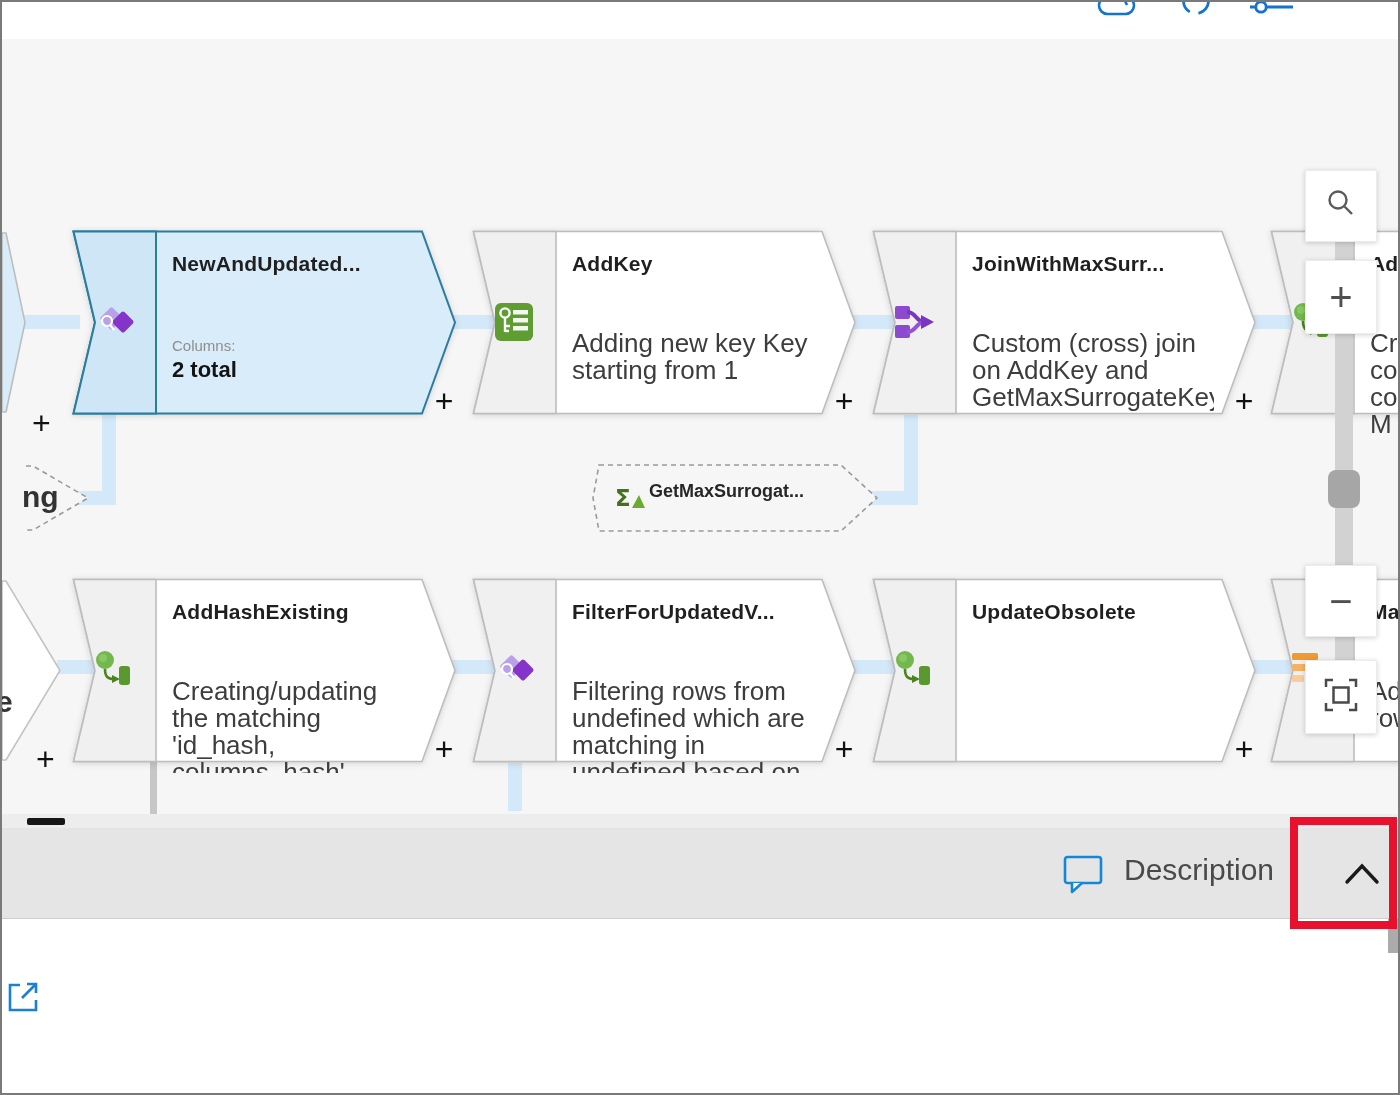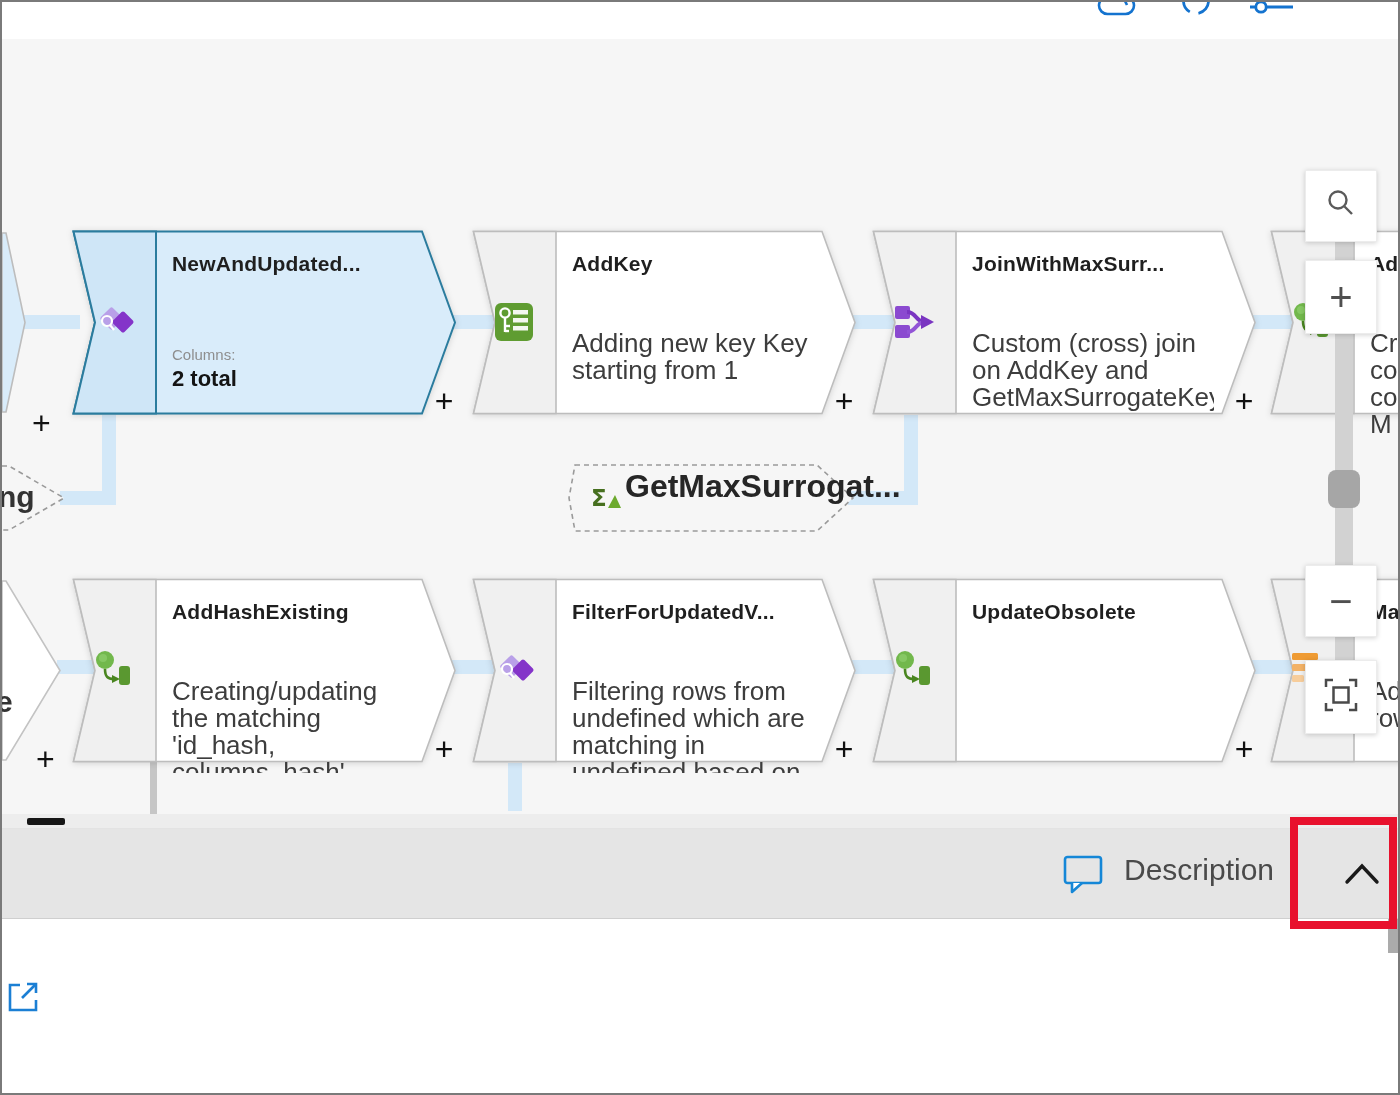--- a/index.html
+++ b/index.html
@@ -20,30 +20,30 @@
   .node .shape{position:absolute;left:0;top:0;filter:drop-shadow(0 1px 3px rgba(0,0,0,0.14));}
   .node .shape .nbody{fill:#ffffff;stroke:#bdbdbd;stroke-width:1.6;}
   .node .shape .nico{fill:#f0f0f0;stroke:#bdbdbd;stroke-width:1.6;}
   .node.sel .shape .nbody{fill:#d9ecfa;stroke:#2b7c9e;stroke-width:2;}
   .node.sel .shape .nico{fill:#cfe6f7;stroke:#2b7c9e;stroke-width:2;}
   .nicon{position:absolute;left:21px;top:71px;width:42px;height:42px;}
   .ncontent{position:absolute;left:100px;top:0;width:242px;height:185px;}
   .ntitle{margin-top:22px;font-size:21px;font-weight:600;color:#1f1f1f;letter-spacing:.2px;white-space:nowrap;overflow:hidden;}
   .ndesc{position:absolute;left:0;top:100px;width:242px;font-size:26px;line-height:27px;color:#3d3d3d;max-height:95px;overflow:hidden;white-space:pre-line;}
   .ndesc.tall{max-height:112px;}
-  .nmeta{position:absolute;left:0;top:116px;}
+  .nmeta{position:absolute;left:0;top:107px;}
   .mlabel{font-size:15px;color:#8e8e8e;}
   .mvalue{font-size:22px;font-weight:600;color:#141414;margin-top:3px;}
   .nplus{position:absolute;right:-2px;bottom:-6px;font-size:32px;font-weight:400;color:#111;width:30px;height:38px;text-align:center;z-index:3;cursor:pointer;}
 
   .plus-float{position:absolute;font-size:32px;color:#111;z-index:3;cursor:pointer;}
 
   
-  .refnode{position:absolute;z-index:2;}
-  .refnode .rtitle{position:absolute;left:58px;top:4px;font-size:32px;font-weight:600;color:#262626;white-space:nowrap;}
+  .refnode{position:absolute;z-index:2;margin-left:24px;}
+  .refnode .rtitle{position:absolute;left:58px;top:17px;font-size:18px;font-weight:600;color:#262626;white-space:nowrap;}
   .refnode .ricon{position:absolute;left:24px;top:20px;}
   .frag-text{position:absolute;font-size:30px;font-weight:600;color:#333;z-index:3;}
 
   
   .zbtn{position:absolute;width:70px;height:70px;background:#fff;border:1px solid #ececec;box-shadow:0 1px 5px rgba(0,0,0,0.18);z-index:5;display:flex;align-items:center;justify-content:center;cursor:pointer;}
   .zglyph{font-size:40px;font-weight:300;color:#4f4f4f;line-height:1;}
   .ztrack{position:absolute;left:1333px;top:201px;width:18px;height:420px;background:#d2d2d2;z-index:4;cursor:pointer;}
   .zhandle{position:absolute;left:1326px;top:431px;width:32px;height:38px;background:#a6a6a6;border-radius:8px;z-index:6;cursor:grab;}
 
   

